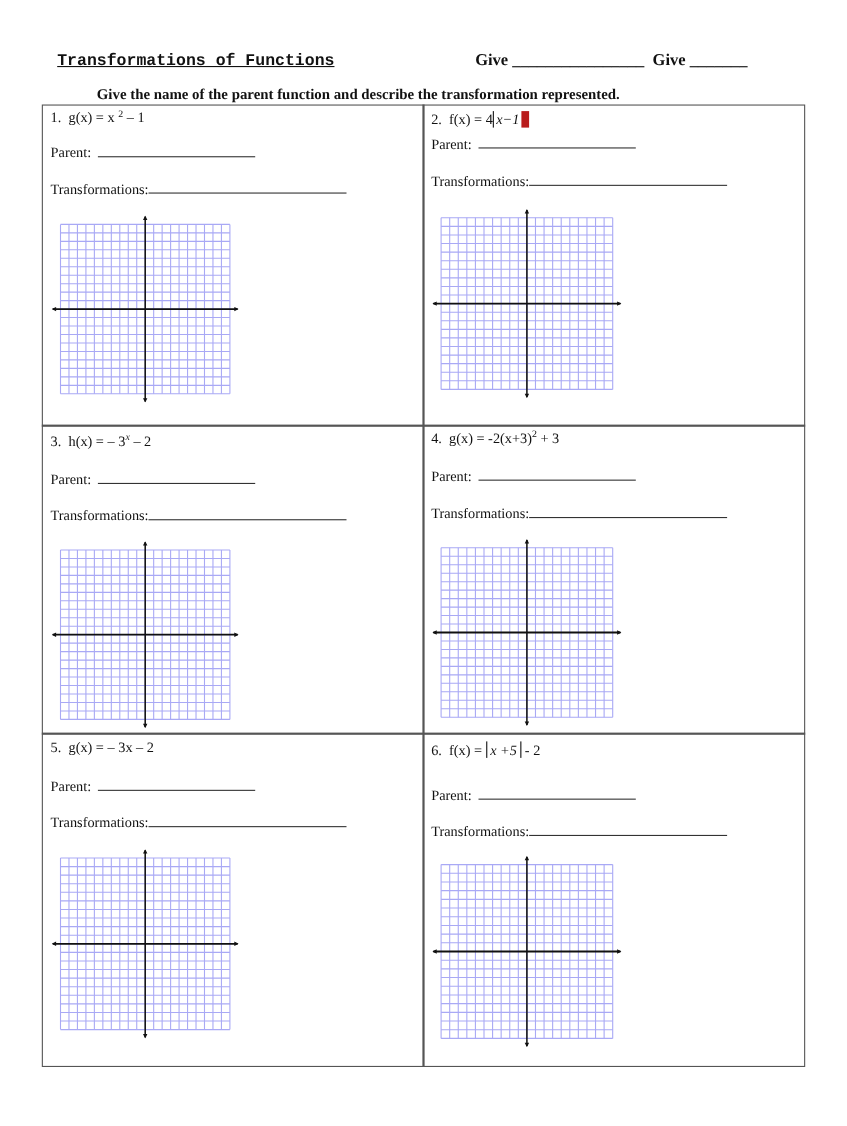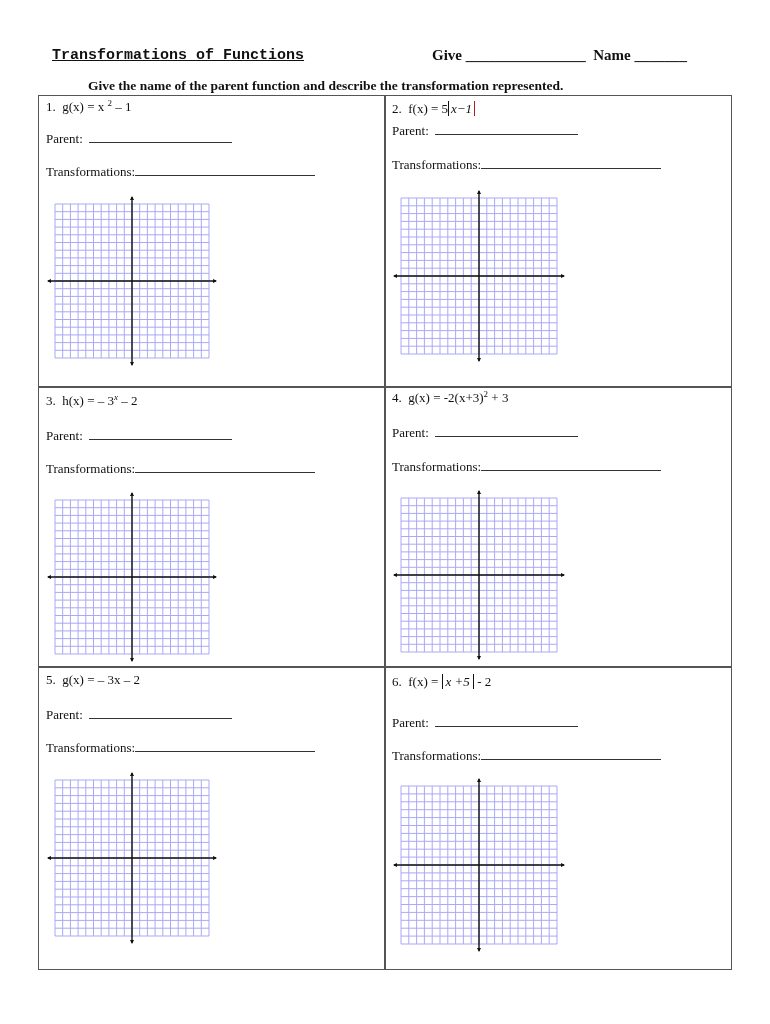--- a/index.html
+++ b/index.html
@@ -14,36 +14,36 @@
   .hdiv { left:38px; width:694px; height:1.5px; background:#555; }
   .cell-text { font-size:13px; white-space:nowrap; }
   .problem sup { font-size:9px; }
   .label-line { display:inline-block; border-bottom:1px solid #333; vertical-align:baseline; height:10px; }
   .grid { position:absolute; }
 </style>
 </head>
 <body>
 
 <div class="abs title">Transformations of Functions</div>
-<div class="abs namefield"><span>Give ________________</span>  <span>Name _______</span></div>
+<div class="abs namefield"><span>Give ________________</span>  <span>Give _______</span></div>
 <div class="abs instructions">Give the name of the parent function and describe the transformation represented.</div>
 
 <div class="abs table"></div>
 <div class="abs vdiv"></div>
 <div class="abs hdiv" style="top:386px"></div>
 <div class="abs hdiv" style="top:666px"></div>
 
 <div class="abs cell-text problem" style="left:46px;top:98px">
   <span>1.</span>&nbsp;&nbsp;<span>g(x) = x</span>&nbsp;<sup>2</sup><span> – 1</span>
 </div>
 <div class="abs cell-text" style="left:46px;top:131px"><span>Parent:</span>&nbsp;&nbsp;<span class="label-line" style="width:143px"></span></div>
 <div class="abs cell-text" style="left:46px;top:164px"><span>Transformations:</span><span class="label-line" style="width:180px"></span></div>
 
 <div class="abs cell-text problem" style="left:392px;top:101px">
-  <span>2.</span>&nbsp;&nbsp;<span>f(x) =  5</span><span style="border-left:1px solid #111;border-right:1px solid #b91c1c;padding:0 2px;font-style:italic">x−1</span>
+  <span>2.</span>&nbsp;&nbsp;<span>f(x) =  4</span><span style="border-left:1px solid #111;border-right:7px solid #b91c1c;padding:0 2px;font-style:italic">x−1</span>
 </div>
 <div class="abs cell-text" style="left:392px;top:123px"><span>Parent:</span>&nbsp;&nbsp;<span class="label-line" style="width:143px"></span></div>
 <div class="abs cell-text" style="left:392px;top:157px"><span>Transformations:</span><span class="label-line" style="width:180px"></span></div>
 
 <div class="abs cell-text problem" style="left:46px;top:392px">
   <span>3.</span>&nbsp;&nbsp;<span>h(x) = – 3</span><sup style="font-style:italic">x</sup><span> – 2</span>
 </div>
 <div class="abs cell-text" style="left:46px;top:428px"><span>Parent:</span>&nbsp;&nbsp;<span class="label-line" style="width:143px"></span></div>
 <div class="abs cell-text" style="left:46px;top:461px"><span>Transformations:</span><span class="label-line" style="width:180px"></span></div>
 

